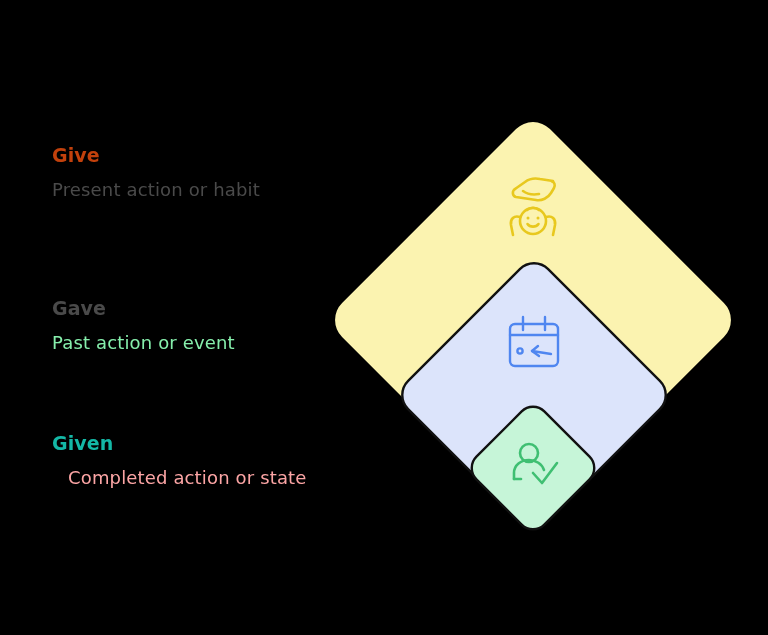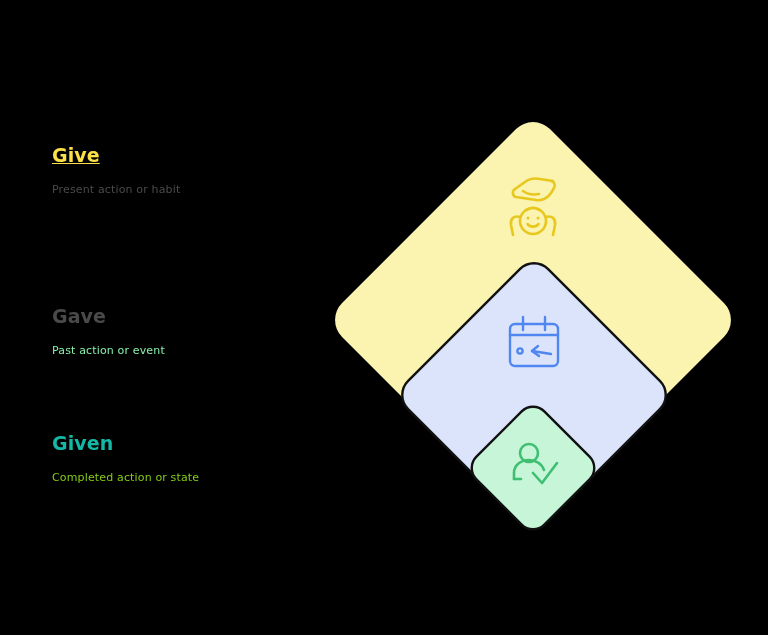--- a/index.html
+++ b/index.html
@@ -30,34 +30,34 @@
     top: 0;
     width: 260px;
     height: 635px;
   }
   .legend-item {
     position: absolute;
     left: 0;
     width: 260px;
   }
   .legend-item.item-0 { top: 143px; }
-  .legend-item.item-1 { top: 304px; }
+  .legend-item.item-1 { top: 296px; }
   .legend-item.item-2 { top: 431px; }
 
   .legend-title {
     font-size: 19px;
     font-weight: 700;
     line-height: 25px;
     color: #4a4a4a;
     letter-spacing: 0.1px;
     margin: 0 0 13px 0;
     white-space: nowrap;
   }
   .legend-desc {
-    font-size: 11px;
+    font-size: 18px;
     font-weight: 400;
     line-height: 18px;
     color: #4a4a4a;
     letter-spacing: 0.15px;
     margin: 0;
     white-space: nowrap;
   }
 
   
   #diagram {
@@ -76,32 +76,32 @@
   .icon-svg { overflow: visible; }
 </style>
 </head>
 <body style="background: rgb(0, 0, 0);">
 
 <div id="stage" style="background: rgb(0, 0, 0);">
 
   <div class="legend">
 
     <div class="legend-item item-0">
-      <div class="legend-title" style="color: #fde047; text-decoration: underline;">Give</div>
+      <div class="legend-title" style="color: #c2410c;">Give</div>
       <div class="legend-desc" style="color: rgb(74, 74, 74);">Present action or habit</div>
     </div>
 
     <div class="legend-item item-1">
       <div class="legend-title" style="color: rgb(74, 74, 74);">Gave</div>
       <div class="legend-desc" style="color: #86efac;">Past action or event</div>
     </div>
 
     <div class="legend-item item-2">
       <div class="legend-title" style="color: #14b8a6;">Given</div>
-      <div class="legend-desc" style="color: #84cc16;">Completed action or state</div>
+      <div class="legend-desc" style="color: #fca5a5; margin-left: 16px;">Completed action or state</div>
     </div>
 
   </div>
 
   <div id="diagram">
     <svg viewBox="0 0 468 500" xmlns="http://www.w3.org/2000/svg">
 
       <g>
         <rect id="rect-give" x="86" y="93" width="294" height="294" rx="24" ry="24" transform="rotate(45 233 240)" fill="#FBF3B0" stroke="none" stroke-width="0"></rect>
       </g>

